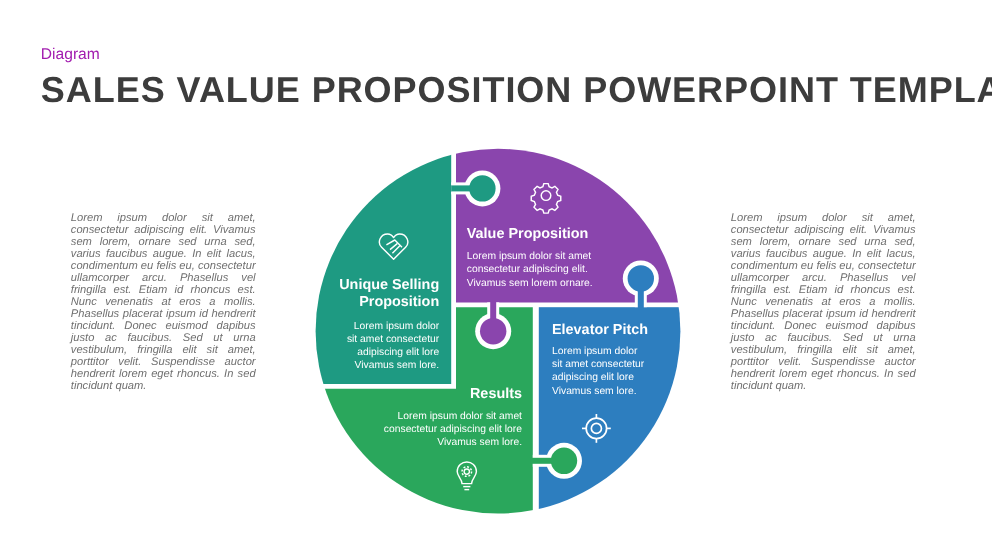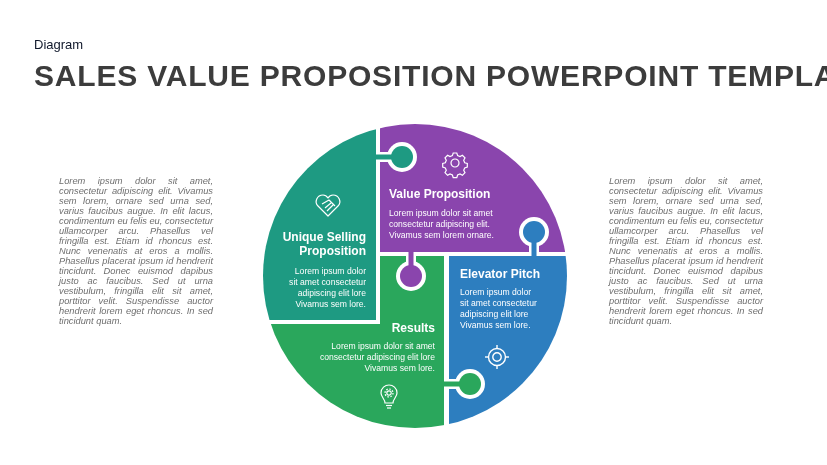--- a/index.html
+++ b/index.html
@@ -1,17 +1,17 @@
 <!DOCTYPE html>
 <html><head>
 <meta charset="utf-8">
 <style>
   html,body{margin:0;padding:0;background:#ffffff;}
   body{width:827px;height:465px;position:relative;overflow:hidden;font-family:"Liberation Sans",sans-serif;}
-  .eyebrow{position:absolute;left:34px;top:37px;font-size:13px;color:#0f172a;}
+  .eyebrow{position:absolute;left:34px;top:37px;font-size:13px;color:#a21caf;}
   .title{position:absolute;left:34px;top:59px;font-size:30px;font-weight:bold;color:#3c3c3c;letter-spacing:0.8px;white-space:nowrap;}
   .side-text{position:absolute;width:154px;font-size:9.3px;line-height:10px;color:#6f6f6f;text-align:justify;font-style:italic;}
   .side-left{left:59px;top:176px;}
   .side-right{left:609px;top:176px;}
   svg{position:absolute;left:0;top:0;}
   .piece-title{font-family:"Liberation Sans",sans-serif;font-weight:bold;font-size:12px;fill:#ffffff;}
   .piece-body{font-family:"Liberation Sans",sans-serif;font-size:8.6px;fill:#ffffff;}
 </style>
 </head>
 <body>

